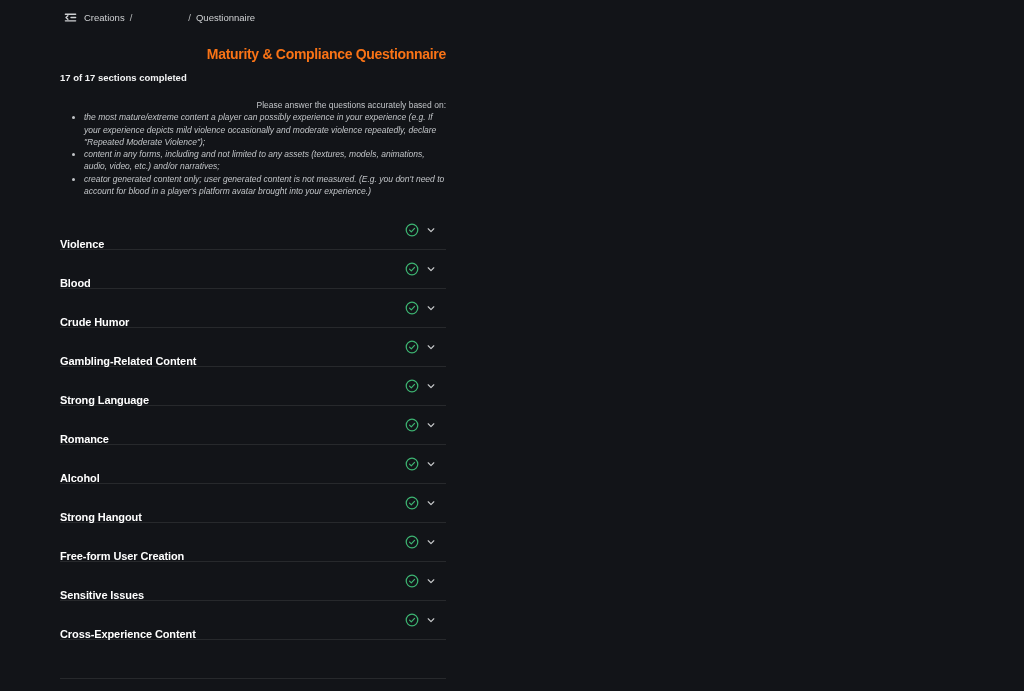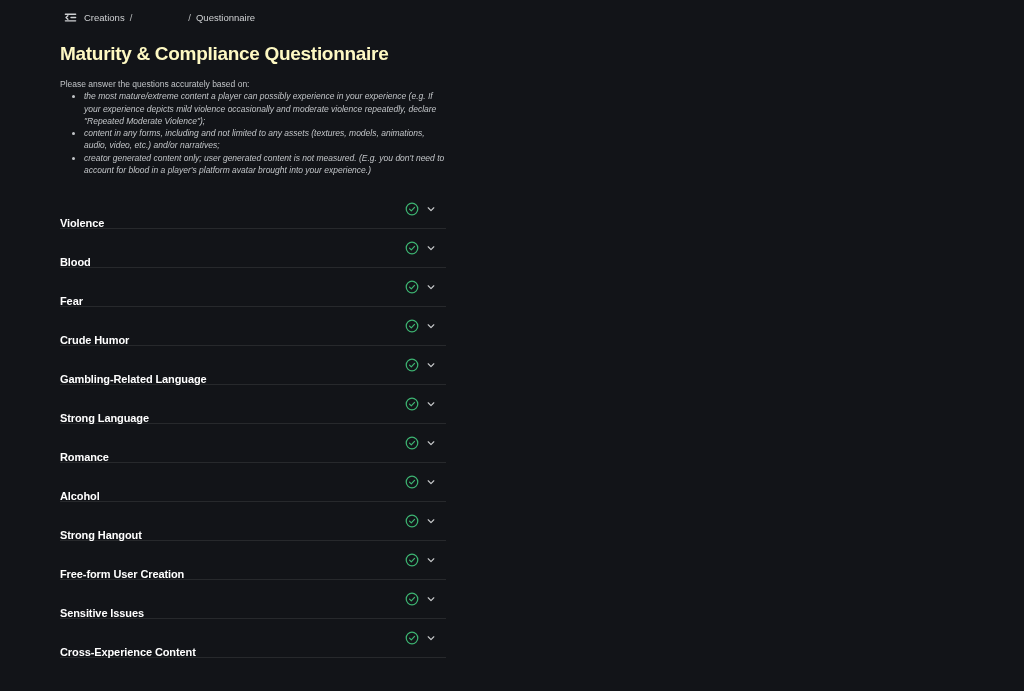--- a/index.html
+++ b/index.html
@@ -27,27 +27,27 @@
   .breadcrumb { display: flex; align-items: center; font-size: 9.5px; color: #cfd1d3; }
   .crumb { cursor: pointer; }
   .crumb-blank { display: inline-block; width: 46px; height: 10px; }
   .crumb-sep { margin: 0 5px; color: #b9bcbe; }
   .crumb-current { color: #cfd1d3; }
 
   
   .main { position: absolute; left: 60px; top: 46px; width: 386px; }
   .page-title {
     margin: 0;
-    font-size: 19px; font-weight: bold; letter-spacing: -0.3px;
-    color: #fef9c3; line-height: 16px;
+    font-size: 14px; font-weight: bold; letter-spacing: -0.3px;
+    color: #f97316; line-height: 16px; text-align: right;
   }
   .progress { margin-top: 10px; font-size: 9.5px; font-weight: 600; color: #f2f3f4; line-height: 11px; }
 
   .instructions { margin-top: 16px; color: #c2c5c8; font-size: 8.5px; line-height: 12.3px; }
-  .instructions-intro { margin: 0; }
+  .instructions-intro { margin: 0; text-align: right; }
   .instructions ul { margin: 0; padding-left: 24px; }
   .instructions li { margin: 0; padding-left: 0; font-style: italic; }
 
   
   .sections { margin-top: 14px; }
   .section-row {
     height: 38px;
     display: flex; align-items: center; justify-content: space-between;
     border-bottom: 1px solid rgba(255,255,255,0.09);
     padding-right: 10px;
@@ -76,20 +76,21 @@
     <span class="crumb">Creations</span>
     <span class="crumb-sep">/</span>
     <span class="crumb crumb-blank"></span>
     <span class="crumb-sep">/</span>
     <span class="crumb-current">Questionnaire</span>
   </nav>
 </div>
 
 <div class="main">
   <h1 class="page-title">Maturity &amp; Compliance Questionnaire</h1>
+  <div class="progress">17 of 17 sections completed</div>
 
   <div class="instructions">
     <p class="instructions-intro">Please answer the questions accurately based on:</p>
     <ul>
       <li>the most mature/extreme content a player can possibly experience in your experience (e.g. If your experience depicts mild violence occasionally and moderate violence repeatedly, declare "Repeated Moderate Violence");</li>
       <li>content in any forms, including and not limited to any assets (textures, models, animations, audio, video, etc.) and/or narratives;</li>
       <li>creator generated content only; user generated content is not measured. (E.g. you don't need to account for blood in a player's platform avatar brought into your experience.)</li>
     </ul>
   </div>
 
@@ -122,56 +123,40 @@
             </svg>
         </span>
         <span class="chevron-icon">
           <svg width="10" height="10" viewBox="0 0 16 16">
               <path d="M3.5 6 L8 10.5 L12.5 6" fill="none" stroke="currentColor" stroke-width="1.8" stroke-linecap="round" stroke-linejoin="round"></path>
             </svg>
         </span>
       </span>
     </div>
 
-    <div class="section-row">
-      <span class="section-label">Fear</span>
-      <span class="row-icons">
-        <span class="check-icon">
-          <svg width="14" height="14" viewBox="0 0 16 16">
-              <circle cx="8" cy="8" r="6.6" fill="none" stroke="currentColor" stroke-width="1.4"></circle>
-              <path d="M5.2 8.2 L7.2 10.1 L10.9 6.2" fill="none" stroke="currentColor" stroke-width="1.4" stroke-linecap="round" stroke-linejoin="round"></path>
-            </svg>
-        </span>
-        <span class="chevron-icon">
-          <svg width="10" height="10" viewBox="0 0 16 16">
-              <path d="M3.5 6 L8 10.5 L12.5 6" fill="none" stroke="currentColor" stroke-width="1.8" stroke-linecap="round" stroke-linejoin="round"></path>
-            </svg>
-        </span>
-      </span>
-    </div>
 
     <div class="section-row">
       <span class="section-label">Crude Humor</span>
       <span class="row-icons">
         <span class="check-icon">
           <svg width="14" height="14" viewBox="0 0 16 16">
               <circle cx="8" cy="8" r="6.6" fill="none" stroke="currentColor" stroke-width="1.4"></circle>
               <path d="M5.2 8.2 L7.2 10.1 L10.9 6.2" fill="none" stroke="currentColor" stroke-width="1.4" stroke-linecap="round" stroke-linejoin="round"></path>
             </svg>
         </span>
         <span class="chevron-icon">
           <svg width="10" height="10" viewBox="0 0 16 16">
               <path d="M3.5 6 L8 10.5 L12.5 6" fill="none" stroke="currentColor" stroke-width="1.8" stroke-linecap="round" stroke-linejoin="round"></path>
             </svg>
         </span>
       </span>
     </div>
 
     <div class="section-row">
-      <span class="section-label">Gambling-Related Language</span>
+      <span class="section-label">Gambling-Related Content</span>
       <span class="row-icons">
         <span class="check-icon">
           <svg width="14" height="14" viewBox="0 0 16 16">
               <circle cx="8" cy="8" r="6.6" fill="none" stroke="currentColor" stroke-width="1.4"></circle>
               <path d="M5.2 8.2 L7.2 10.1 L10.9 6.2" fill="none" stroke="currentColor" stroke-width="1.4" stroke-linecap="round" stroke-linejoin="round"></path>
             </svg>
         </span>
         <span class="chevron-icon">
           <svg width="10" height="10" viewBox="0 0 16 16">
               <path d="M3.5 6 L8 10.5 L12.5 6" fill="none" stroke="currentColor" stroke-width="1.8" stroke-linecap="round" stroke-linejoin="round"></path>

